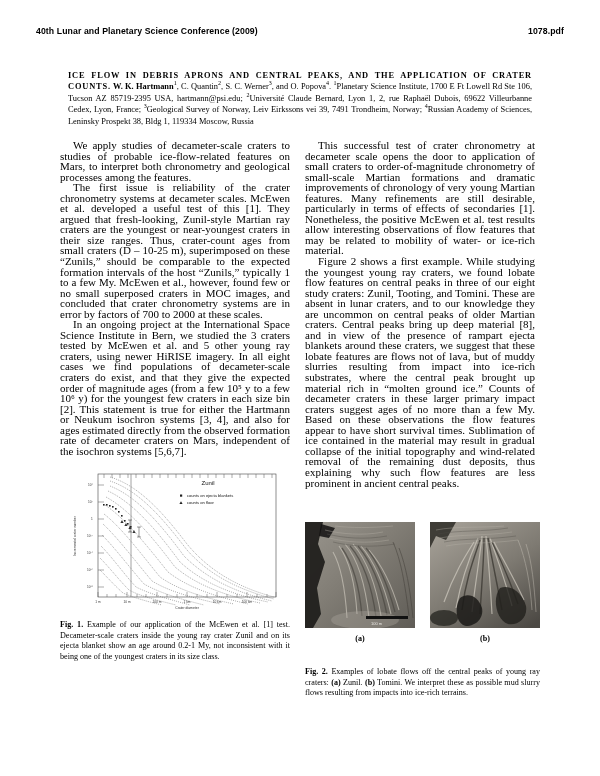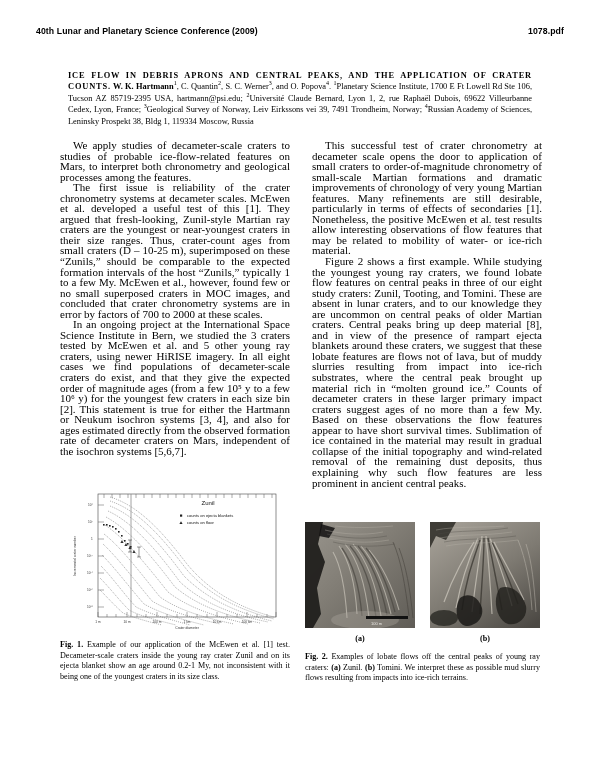--- a/index.html
+++ b/index.html
@@ -64,32 +64,32 @@
   
   .col {
     position: absolute;
     top: 140px;
     width: 230px;
     font-size: 11px;
     line-height: 10.55px;
     text-align: justify;
   }
   .col.left  { left: 60px; }
-  .col.right { left: 312px; }
+  .col.right { left: 305px; }
 
   .col p {
     margin: 0;
     text-indent: 13px;
   }
 
   
   .fig1 {
     position: absolute;
     left: 60px;
-    top: 488px;
+    top: 468px;
     width: 230px;
   }
   .chartbox {
     position: relative;
     width: 230px;
     height: 148px;
     background: #ffffff;
   }
   .chart-svg { display: block; }
 
@@ -130,21 +130,21 @@
   .photo svg { display: block; }
   .fig2-labels {
     display: flex;
     justify-content: space-between;
     width: 235px;
     margin-top: 6px;
     font-size: 8.1px;
     font-weight: bold;
   }
   .fig2-labels span { width: 110px; text-align: center; }
-  .fig2 .caption { margin-top: 9px; width: 235px; }
+  .fig2 .caption { margin-top: 24px; width: 235px; }
 </style>
 </head>
 <body>
 
 <div class="page">
 
   <div class="runhead">
     <span>40th Lunar and Planetary Science Conference (2009)</span>
     <span>1078.pdf</span>
   </div>

